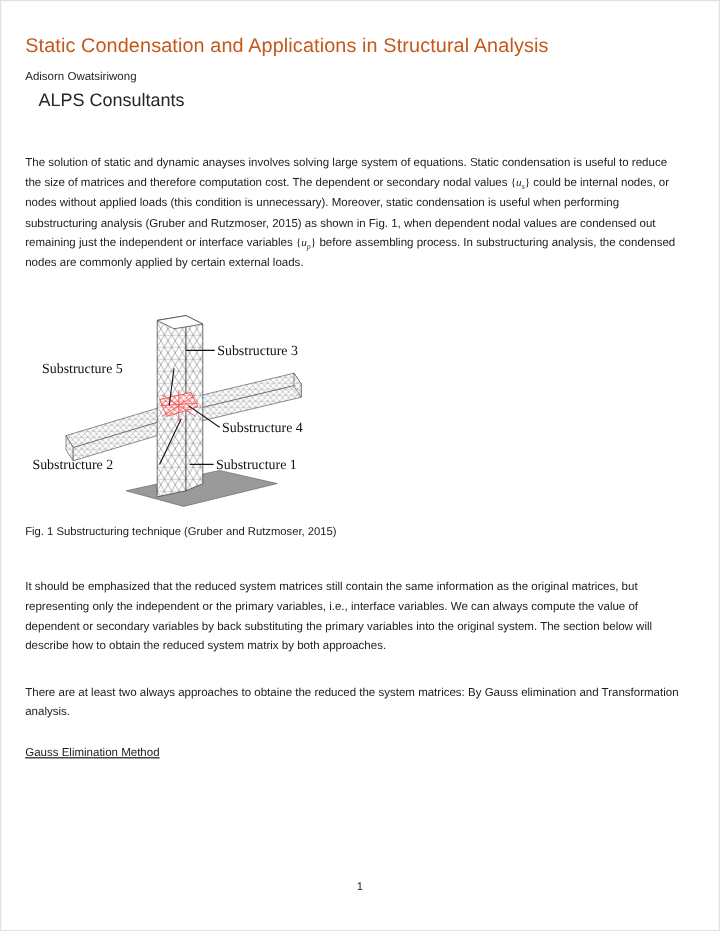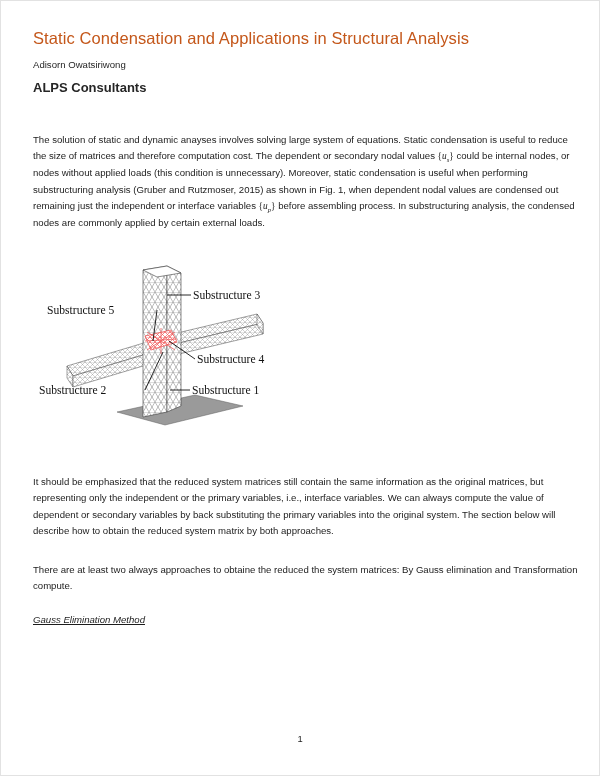--- a/index.html
+++ b/index.html
@@ -16,45 +16,44 @@
     position: relative;
     width: 600px;
     height: 776px;
     background: #ffffff;
     box-sizing: border-box;
     border: 1px solid #e2e2e2;
     overflow: hidden;
   }
   .page-inner {
     position: absolute;
-    left: 32px;
+    left: 20px;
     top: 28px;
     width: 548px;
   }
 
   .doc-title {
     color: #c4571a;
     font-size: 16.5px;
     font-weight: normal;
     letter-spacing: 0.1px;
     margin: 0 0 9px 0;
     line-height: 1.2;
   }
   .author-line {
     font-size: 9.6px;
     line-height: 1.45;
-    margin: 0 0 7px 0;
+    margin: 0 0 1px 0;
     color: #262626;
   }
   .affiliation-line {
-    font-size: 13px;
+    font-size: 15px;
     line-height: 1.45;
-    margin: 0 0 0 0;
+    margin: 0 0 0 11px;
     color: #262626;
-    font-weight: bold;
   }
 
   .body-para {
     font-size: 9.6px;
     line-height: 1.72;
     text-align: left;
     color: #1c1c1c;
     margin: 0;
   }
 
@@ -73,21 +72,20 @@
     font-family: "Liberation Serif", serif;
   }
   .mathvar sub {
     font-size: 6.6px;
     font-style: italic;
   }
 
   .italic { }
   .section-heading {
     font-size: 9.6px;
-    font-style: italic;
     text-decoration: underline;
     color: #1c1c1c;
     margin: 0;
     display: inline-block;
     text-align: right;
   }
 
   
   .figure-block {
     position: relative;
@@ -193,28 +191,29 @@
         </g>
 
         <text class="fig-label" x="158" y="37">Substructure 3</text>
         <text class="fig-label" x="12" y="52">Substructure 5</text>
         <text class="fig-label" x="162" y="101">Substructure 4</text>
         <text class="fig-label" x="4" y="132">Substructure 2</text>
         <text class="fig-label" x="157" y="132">Substructure 1</text>
       </svg>
     </div>
 
+    <p class="fig-caption">Fig. 1 Substructuring technique (Gruber and Rutzmoser, 2015)</p>
 
     <div class="spacer-lg"></div>
 
     <p class="body-para">It should be emphasized that the reduced system matrices still contain the same information as the original matrices, but representing only the independent or the primary variables, i.e., interface variables. We can always compute the value of dependent or secondary variables by back substituting the primary variables into the original system. The section below will describe how to obtain the reduced system matrix by both approaches.</p>
 
     <div class="spacer-md"></div>
 
-    <p class="body-para"><span>There are at least two always approaches to obtaine the reduced the system matrices: By </span><span class="italic">Gauss elimination</span><span> and </span><span class="italic">Transformation</span><span> compute.</span></p>
+    <p class="body-para"><span>There are at least two always approaches to obtaine the reduced the system matrices: By </span><span class="italic">Gauss elimination</span><span> and </span><span class="italic">Transformation</span><span> analysis.</span></p>
 
     <div class="spacer-sm"></div>
 
     <p style="margin:0"><span class="section-heading">Gauss Elimination Method</span></p>
 
     <div class="spacer-sm"></div>
 
 
   </div>
 

